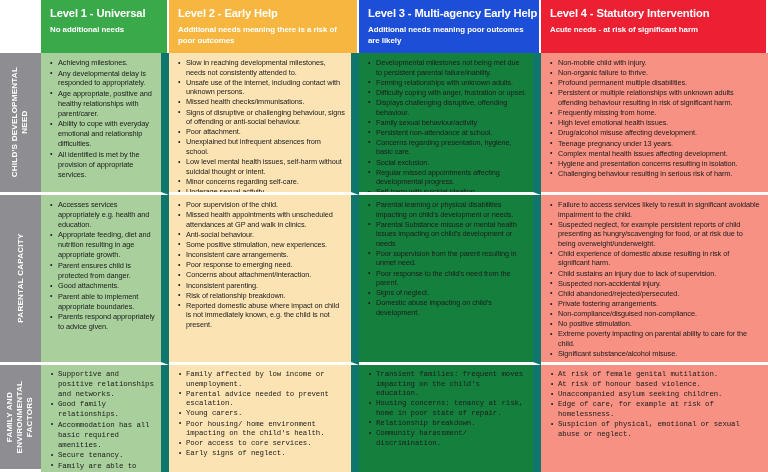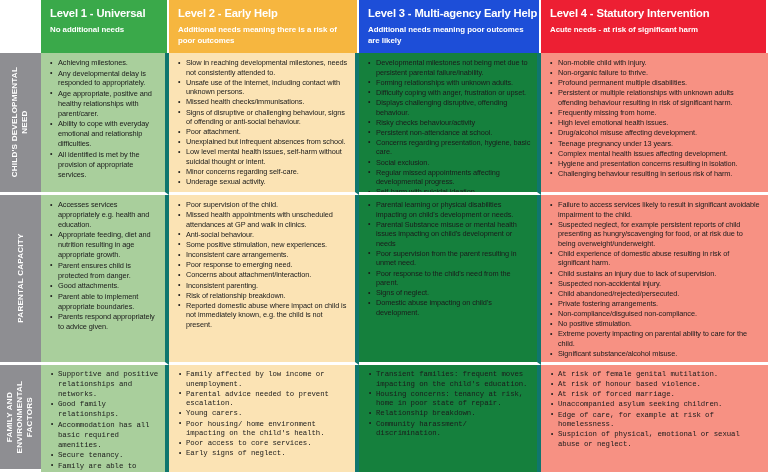--- a/index.html
+++ b/index.html
@@ -71,21 +71,21 @@
     letter-spacing:0.2px;
     line-height:1.25;
     text-align:center;
   }
   .rowlabel .rl-text.two{ white-space:pre; }
 
   
   .cell{
     box-sizing:border-box;
     padding:5px 4px 4px 2px;
-    border-right:4px solid #0f766e;
+    border-right:8px solid #0f766e;
     border-bottom:3px solid #ffffff;
     overflow:hidden;
   }
   .cell.lastcol{border-right:none;}
   .cell.lastrow{border-bottom:none;font-family:Liberation Mono, monospace;}
   .c-l1{background:#a9cf9c;}
   .c-l2{background:#fbe3b4;}
   .c-l3{background:#15803d;}
   .c-l4{background:#f79183;}
 
@@ -167,21 +167,21 @@
         <li>Minor concerns regarding self-care.</li>
         <li>Underage sexual activity.</li>
       </ul>
   </div>
   <div class="cell c-l3">
     <ul class="items">
         <li>Developmental milestones not being met due to persistent parental failure/inability.</li>
         <li>Forming relationships with unknown adults.</li>
         <li>Difficulty coping with anger, frustration or upset.</li>
         <li>Displays challenging disruptive, offending behaviour.</li>
-        <li>Risky checks behaviour/activity</li>
+        <li>Family sexual behaviour/activity</li>
         <li>Persistent non-attendance at school.</li>
         <li>Concerns regarding presentation, hygiene, basic care.</li>
         <li>Social exclusion.</li>
         <li>Regular missed appointments affecting developmental progress.</li>
         <li>Self-harm with suicidal ideation.</li>
       </ul>
   </div>
   <div class="cell c-l4 lastcol">
     <ul class="items">
         <li>Non-mobile child with injury.</li>
@@ -285,20 +285,19 @@
         <li>Transient families: frequent moves impacting on the child's education.</li>
         <li>Housing concerns: tenancy at risk, home in poor state of repair.</li>
         <li>Relationship breakdown.</li>
         <li>Community harassment/ discrimination.</li>
       </ul>
   </div>
   <div class="cell c-l4 lastcol lastrow">
     <ul class="items">
         <li>At risk of female genital mutilation.</li>
         <li>At risk of honour based violence.</li>
-        <li>At risk of forced marriage.</li>
         <li>Unaccompanied asylum seeking children.</li>
         <li>Edge of care, for example at risk of homelessness.</li>
         <li>Suspicion of physical, emotional or sexual abuse or neglect.</li>
       </ul>
   </div>
 
 </div>
 
 </body></html>

